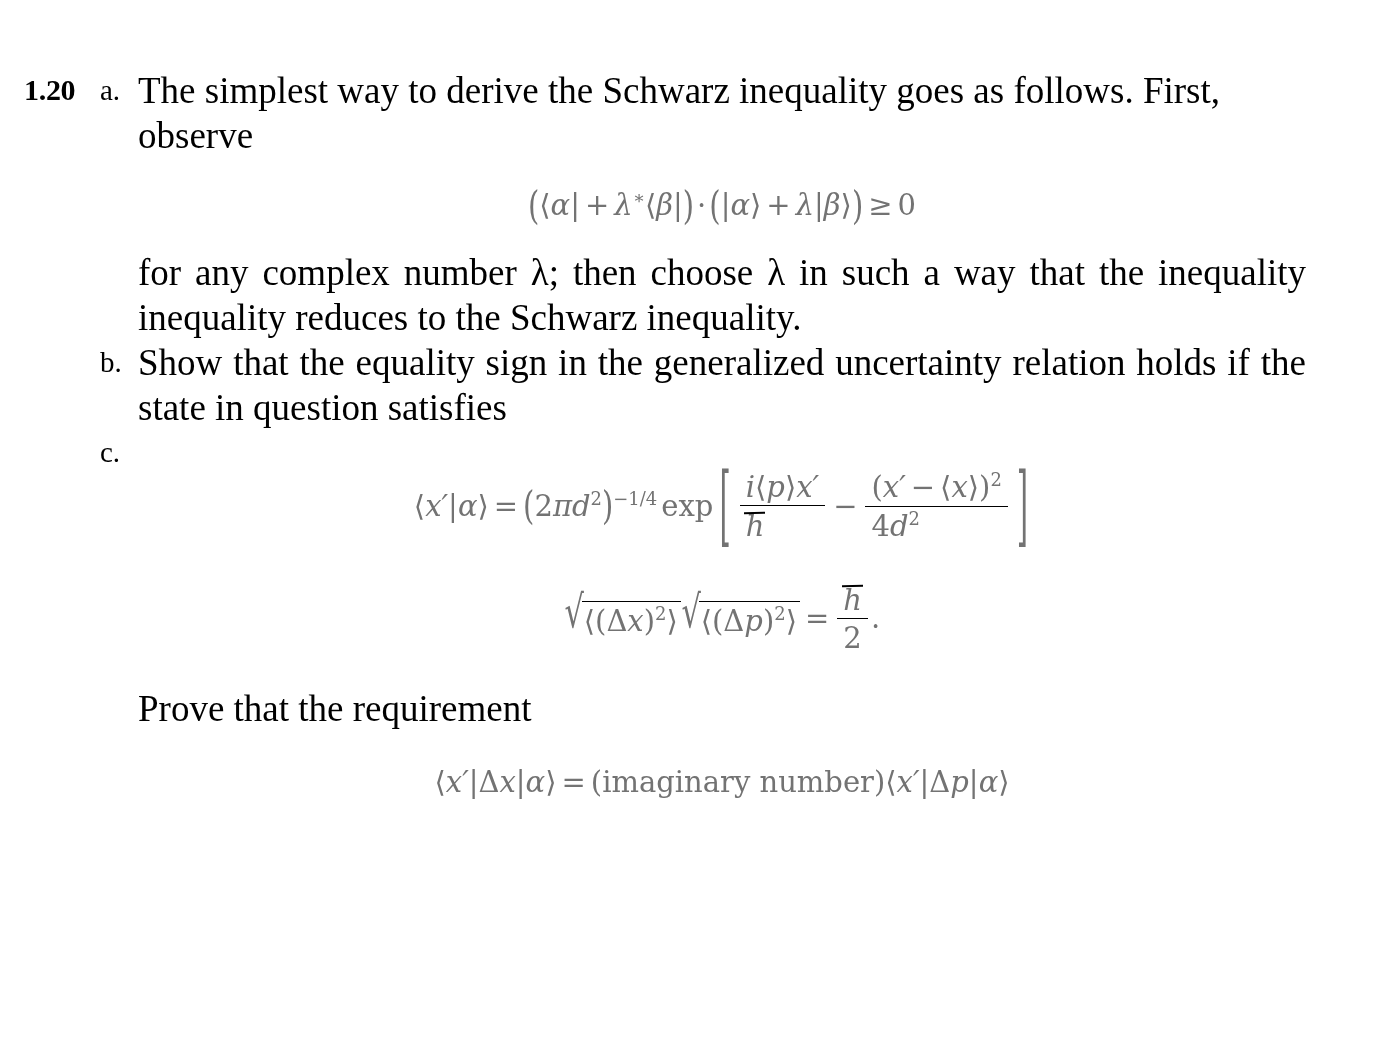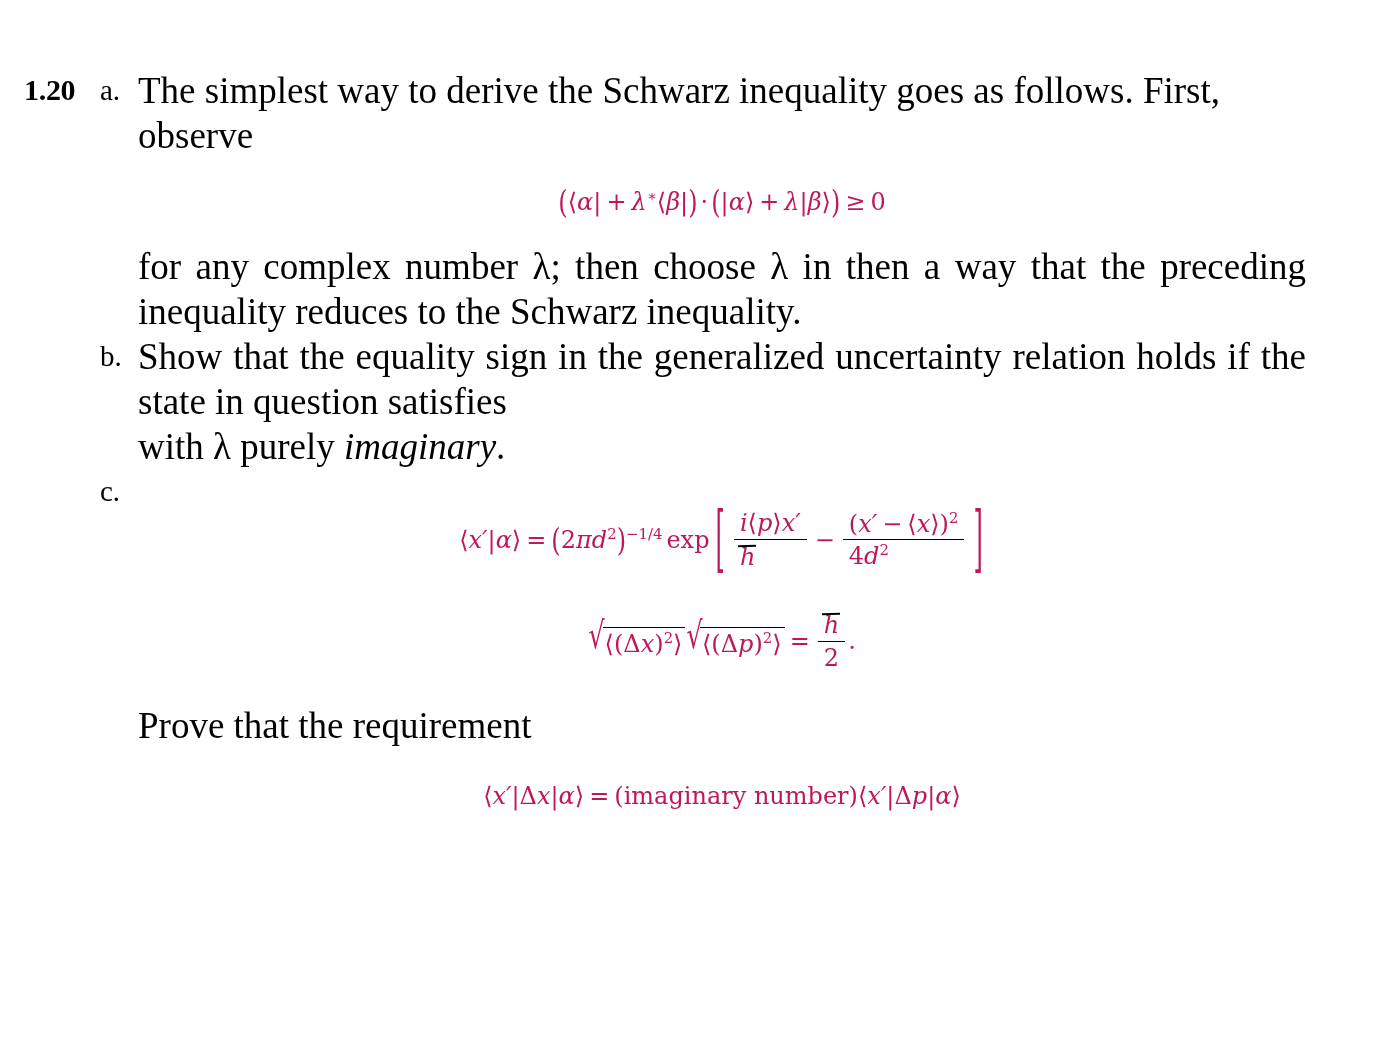--- a/index.html
+++ b/index.html
@@ -86,22 +86,22 @@
     text-align: left;
   }
 
   em.ital { font-style: italic; }
 
   
   .math {
     font-family: "DejaVu Serif", "Liberation Serif", serif;
     font-style: italic;
     text-align: center;
-    font-size: 24px;
-    color: #be185d;
+    font-size: 29px;
+    color: #737373;
     white-space: nowrap;
   }
   .mathline {
     display: block;
     text-align: center;
   }
   .eq-block {
     margin: 0;
     padding: 0;
   }
@@ -219,32 +219,31 @@
           <div class="item-body">
 
             <p class="para nojust">The simplest way to derive the Schwarz inequality goes as follows. First, observe</p>
 
             <div class="eq-block" style="margin-top:30px;margin-bottom:28px;">
               <span class="math mathline">
                 <span class="bigpar">(</span><span class="ang">⟨</span><span class="mi">α</span><span class="ang">|</span><span class="mo">+</span><span class="mi">λ</span><sup class="expr">∗</sup><span class="ang">⟨</span><span class="mi">β</span><span class="ang">|</span><span class="bigpar">)</span><span class="mo tight">·</span><span class="bigpar">(</span><span class="ang">|</span><span class="mi">α</span><span class="ang">⟩</span><span class="mo">+</span><span class="mi">λ</span><span class="ang">|</span><span class="mi">β</span><span class="ang">⟩</span><span class="bigpar">)</span><span class="mo">≥</span><span class="mr">0</span>
               </span>
             </div>
 
-            <p class="para">for any complex number λ; then choose λ in then a way that the preceding inequality reduces to the Schwarz inequality.</p>
+            <p class="para">for any complex number λ; then choose λ in such a way that the inequality inequality reduces to the Schwarz inequality.</p>
           </div>
         </div>
 
         <div class="item">
           <div class="item-marker">b.</div>
           <div class="item-body">
 
             <p class="para">Show that the equality sign in the generalized uncertainty relation holds if the state in question satisfies</p>
 
 
-            <p class="para nojust"><span>with λ purely </span><em class="ital">imaginary</em><span>.</span></p>
           </div>
         </div>
 
         <div class="item">
           <div class="item-marker">c.</div>
           <div class="item-body">
 
 
             <div class="eq-block" style="margin-top:42px;margin-bottom:40px;">
               <span class="math mathline">

